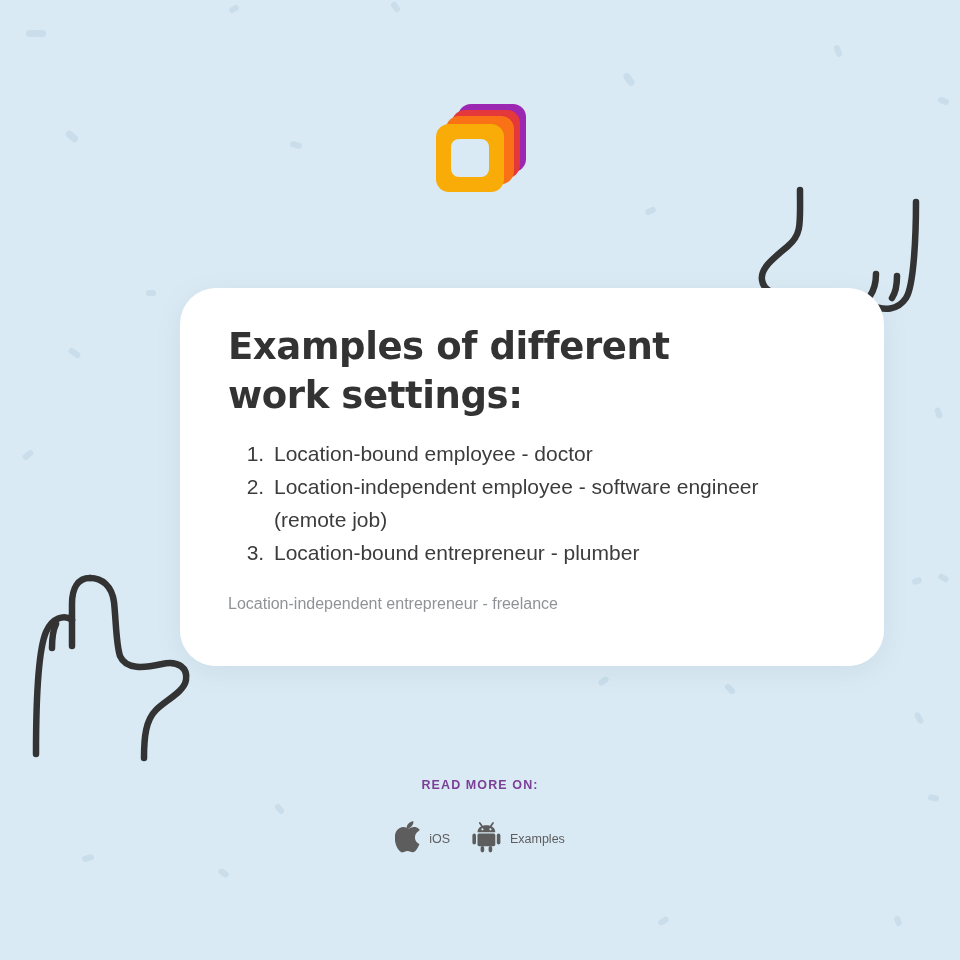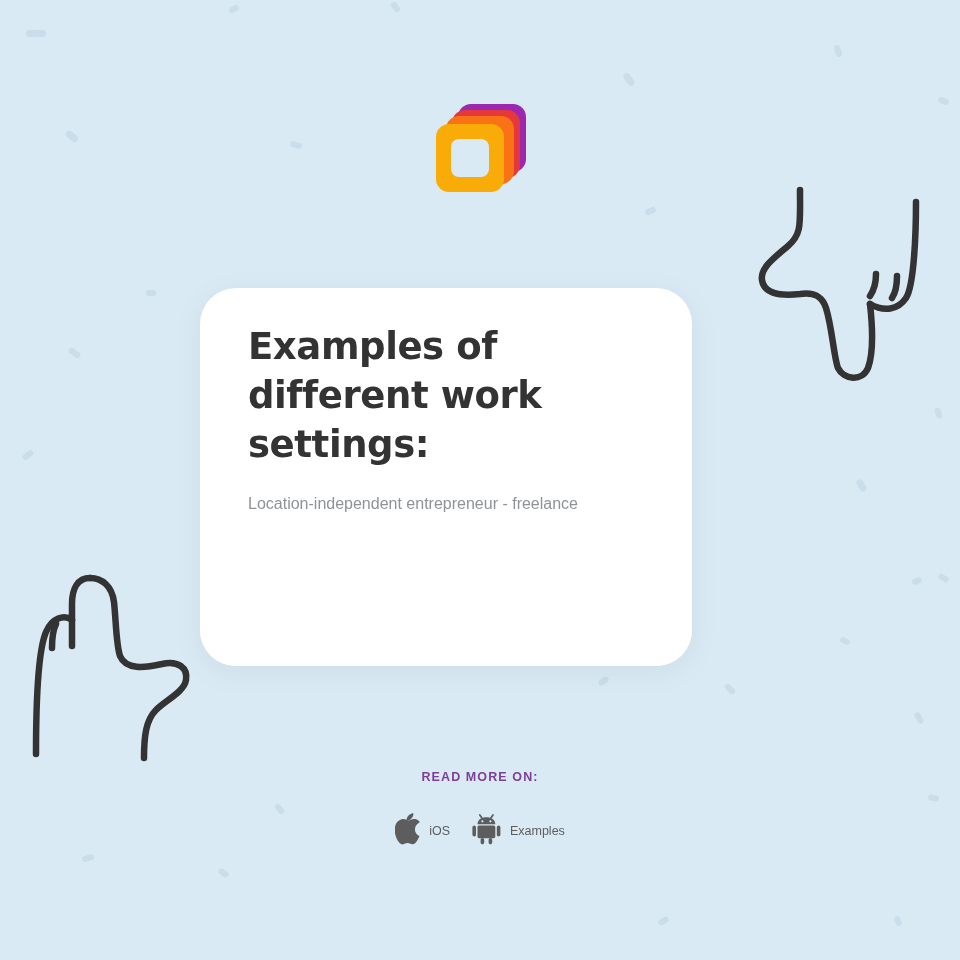--- a/index.html
+++ b/index.html
@@ -73,23 +73,23 @@
   .hand {
     position: absolute;
     pointer-events: none;
   }
   #hand-right { left: 752px; top: 172px; }
   #hand-left  { left: 20px;  top: 558px; }
 
   
   #card {
     position: absolute;
-    left: 200px;
+    left: 180px;
     top: 288px;
-    width: 492px;
+    width: 704px;
     height: 378px;
     background: #ffffff;
     border-radius: 36px;
     box-shadow: 0 6px 26px rgba(90, 120, 145, .10);
     overflow: hidden;
   }
   #card-inner {
     padding: 34px 48px 0 48px;
   }
   #card-title {
@@ -135,21 +135,21 @@
     left: 0;
     right: 0;
     top: 766px;
     text-align: center;
   }
   #read-more {
     font-size: 12.5px;
     font-weight: 700;
     letter-spacing: 1.1px;
     color: #7b3f96;
-    margin: 4px 0 28px 0;
+    margin: 12px 0 28px 0;
   }
   #brand {
     font-size: 27px;
     color: #2f2f2f;
     margin: 0 0 26px 0;
     letter-spacing: -0.2px;
   }
   #brand .bname { font-weight: 700; }
   #brand .bdot  { color: #7b3f96; font-weight: 700; }
   #brand .btld  { font-weight: 400; }
@@ -234,20 +234,25 @@
         <path d="M70 20 C58 20, 52 30, 52 46 C52 62, 52 78, 52 88"></path>
         <path d="M52 62 C44 56, 32 60, 26 74 C20 88, 16 130, 16 196"></path>
         <path d="M36 66 C33 72, 32 80, 32 90"></path>
       </g>
     </svg>
   </div>
 
   <div id="card">
     <div id="card-inner">
       <h1 id="card-title">Examples of different work settings:</h1>
+      <ol id="card-list">
+        <li>Location-bound employee - doctor</li>
+        <li>Location-independent employee - software engineer (remote job)</li>
+        <li>Location-bound entrepreneur - plumber</li>
+      </ol>
       <p id="card-tail">Location-independent entrepreneur - freelance</p>
     </div>
     <div id="card-fade"></div>
   </div>
 
   <div id="footer">
     <div id="read-more">READ MORE ON:</div>
 
 
     <div id="stores">

